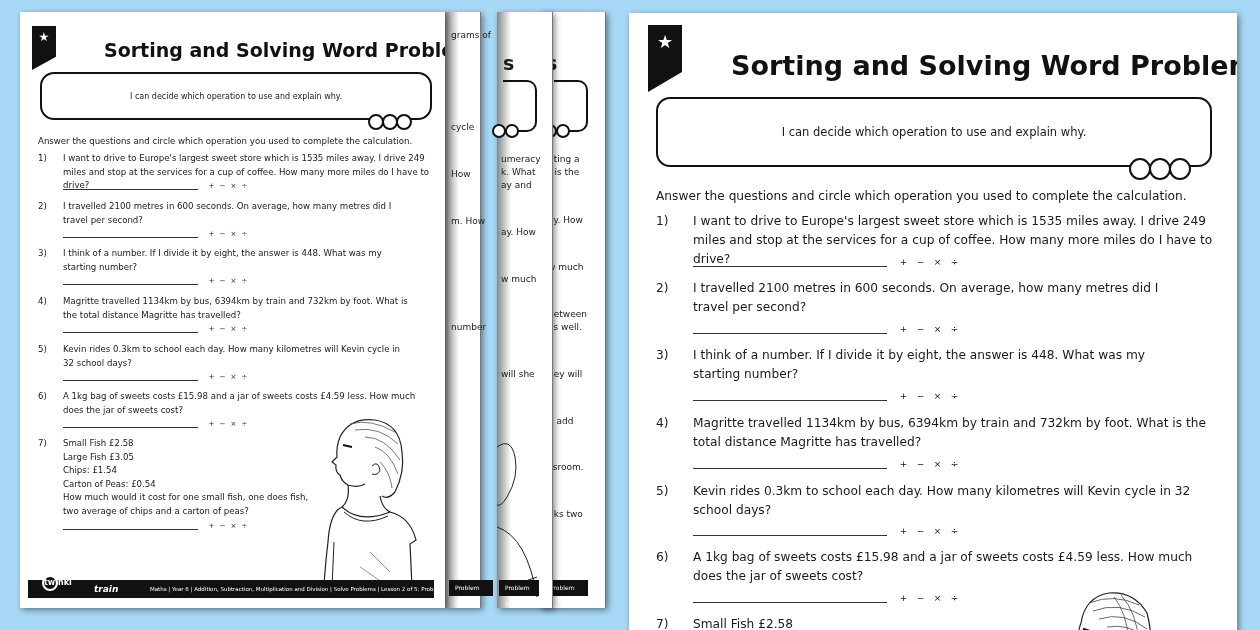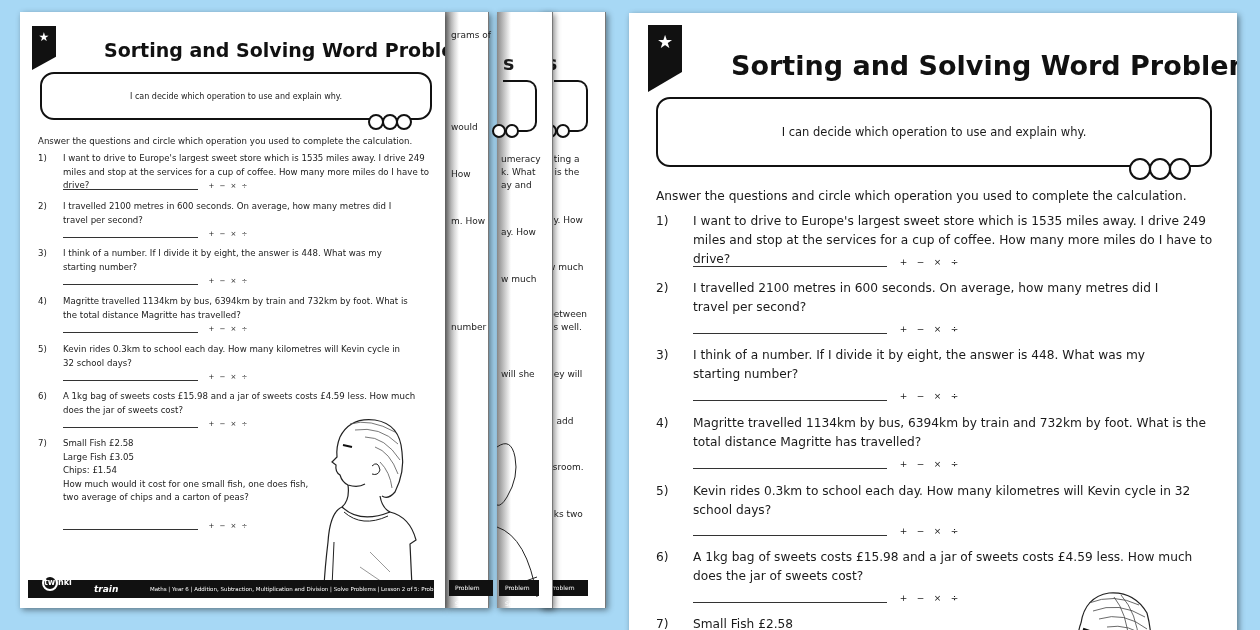--- a/index.html
+++ b/index.html
@@ -144,24 +144,24 @@
   <div class="back-text" style="left:4px; top:262px;">w much</div>
   <div class="back-text" style="left:4px; top:357px;">will  she</div>
   <svg style="position:absolute; left:0; top:415px;" width="50" height="170" viewBox="0 0 50 170">
     <path d="M0 20 Q14 10 18 30 Q22 50 10 70 Q4 80 0 78" fill="none" stroke="#222" stroke-width="1"></path>
     <path d="M0 100 Q30 110 40 170" fill="none" stroke="#222" stroke-width="1"></path>
     <path d="M12 160 L40 150" fill="none" stroke="#222" stroke-width="1"></path>
   </svg>
   <div class="back-footer" style="left:2px; width:40px;">Problem Sorter</div>
 </div>
 
-<div class="sheet back-sheet" style="left:445px; width:44px;">
+<div class="sheet back-sheet" style="left:445px; width:36px;">
   <div class="edge-shade"></div>
   <div class="back-text" style="left:6px; top:18px;">grams of</div>
-  <div class="back-text" style="left:6px; top:110px;">would</div>
+  <div class="back-text" style="left:6px; top:110px;">cycle</div>
   <div class="back-text" style="left:6px; top:157px;">How</div>
   <div class="back-text" style="left:6px; top:204px;">m. How</div>
   <div class="back-text" style="left:6px; top:310px;">number</div>
   <div class="back-footer" style="left:4px; width:44px;">Problem Sorter</div>
 </div>
 
 <div class="sheet ws" id="ws-left">
   <div class="banner">
     <div class="star">★</div>
   </div>
@@ -259,20 +259,21 @@
         <span>÷</span>
       </div>
     </div>
 
   <div class="q" style="top:425px;">
     <span class="num">7)</span>
     <span class="txt">
       <div>Small Fish £2.58</div>
       <div>Large Fish £3.05</div>
       <div>Chips: £1.54</div>
+      <div>Carton of Peas: £0.54</div>
       <div>How much would it cost for one small fish, one does fish,</div>
       <div>two average of chips and a carton of peas?</div>
     </span>
   </div>
   <div class="ans" style="top:510px;">
       <div class="line"></div>
       <div class="ops">
         <span>+</span>
         <span>−</span>
         <span>×</span>

